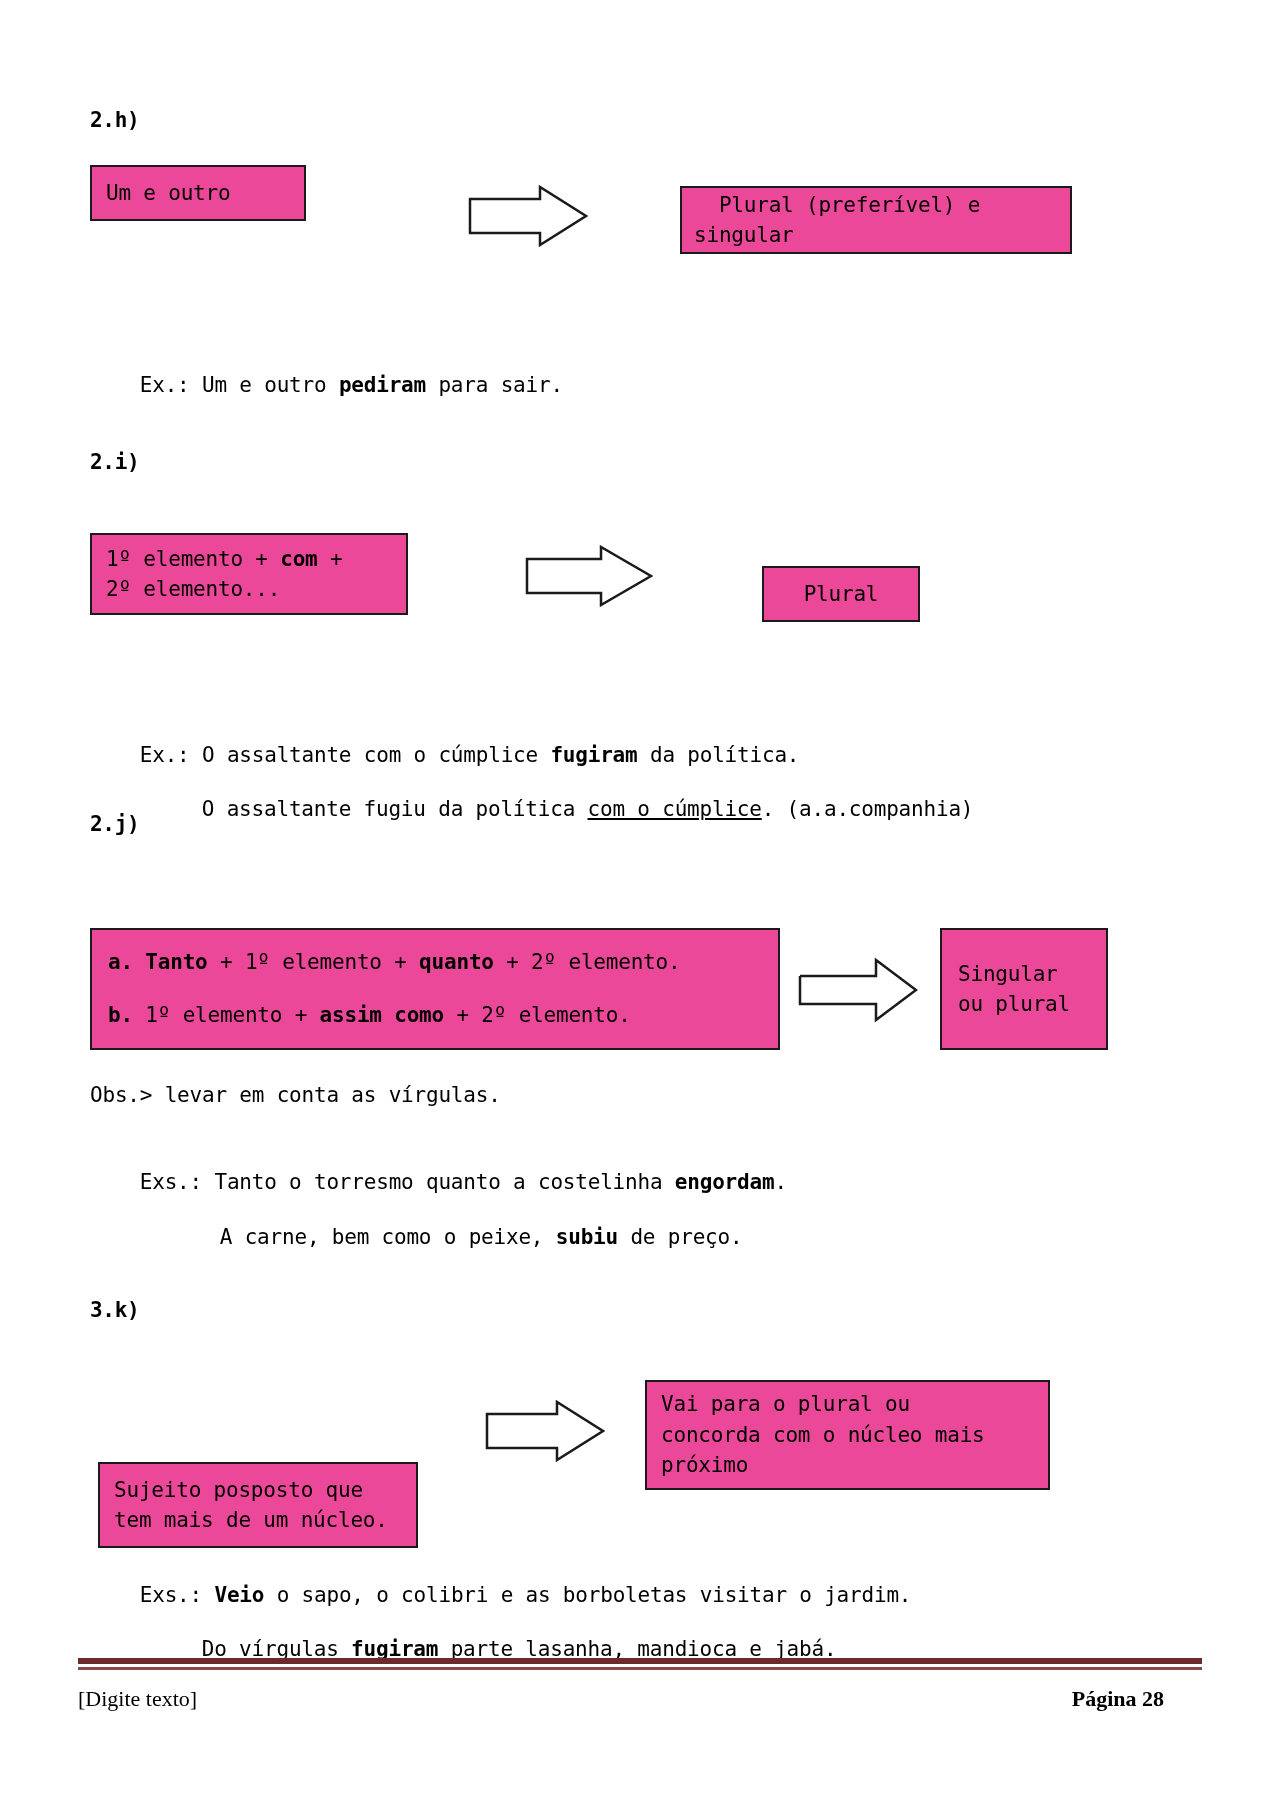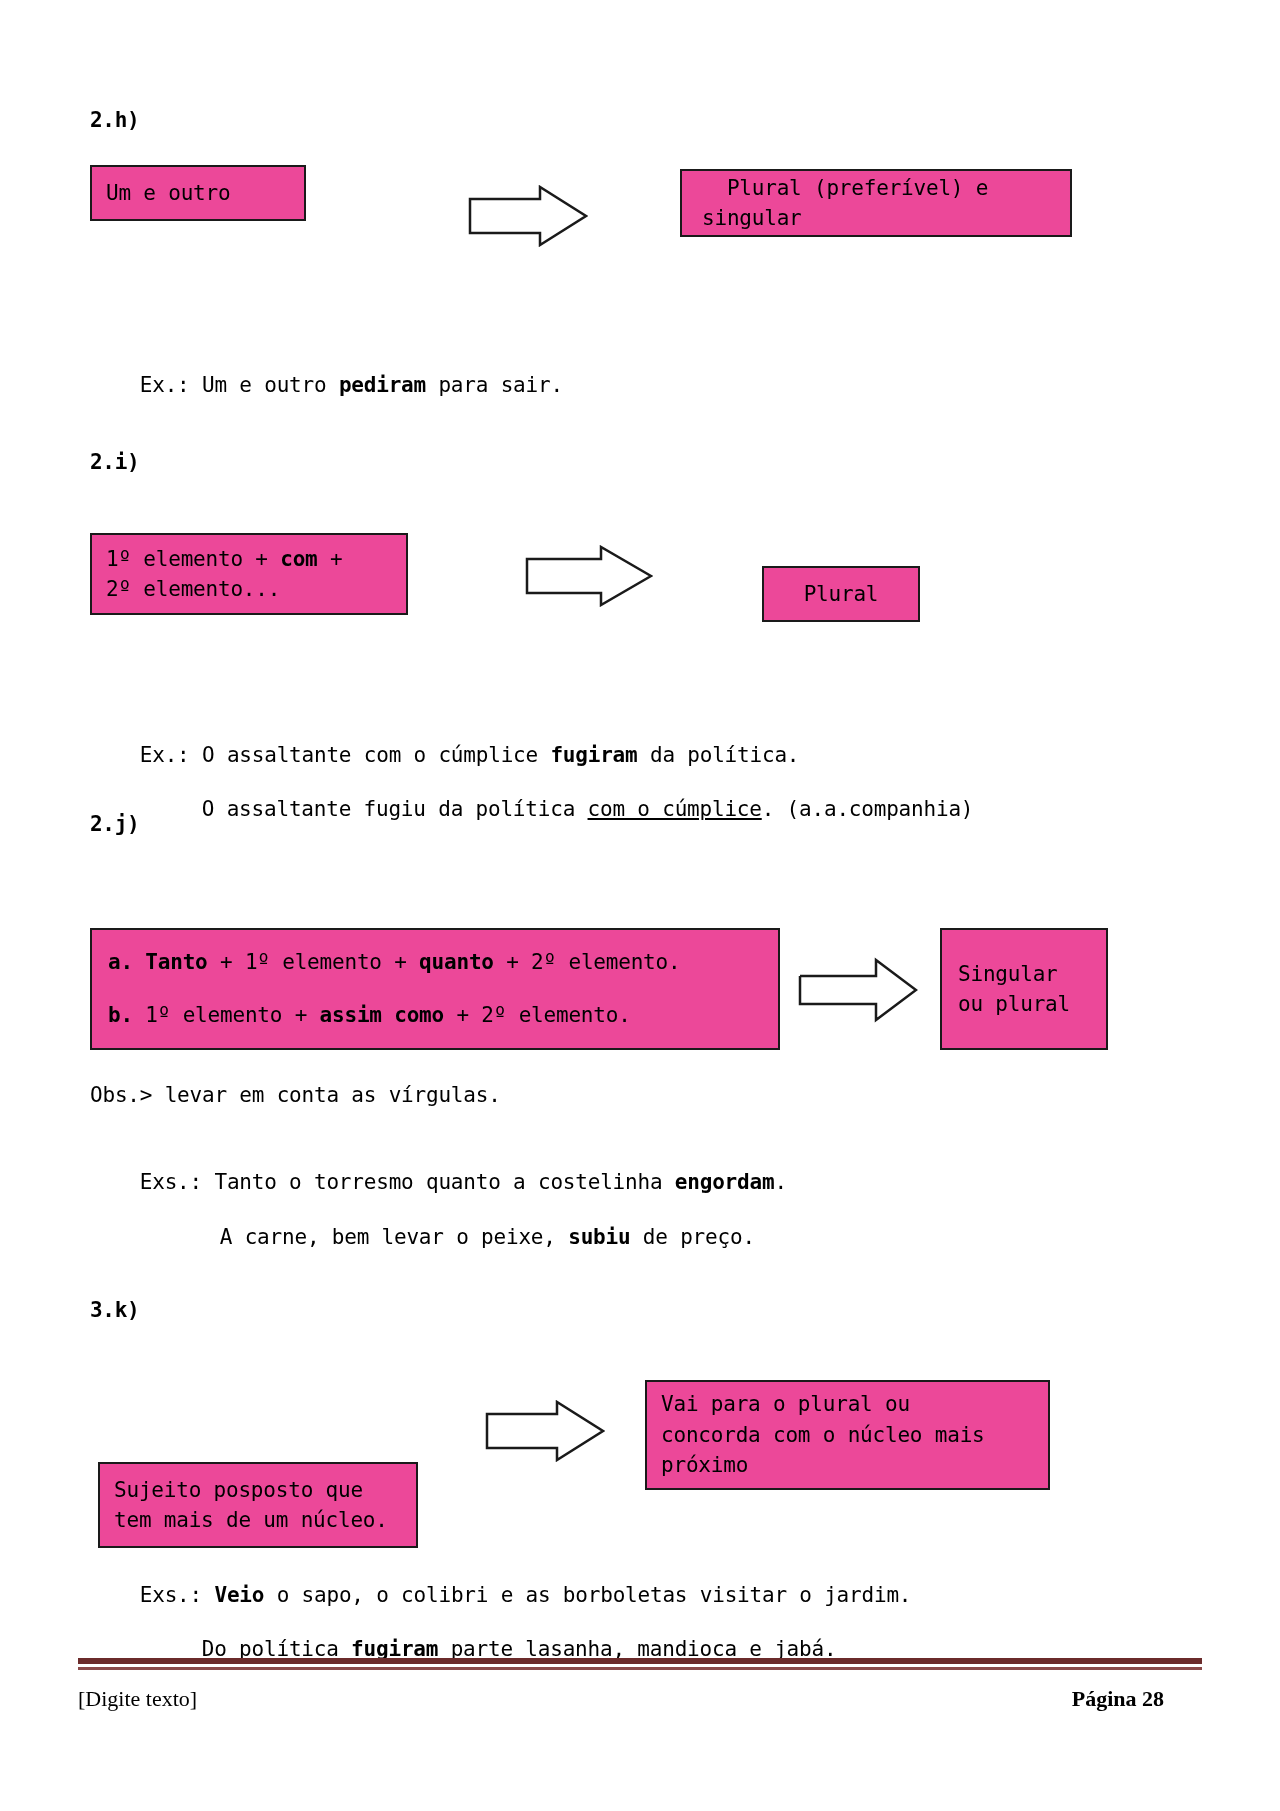--- a/index.html
+++ b/index.html
@@ -105,21 +105,21 @@
   <div class="abs box" style="left:90px; top:165px; width:216px; height:56px; padding:0 14px;">
     <div class="box-line">Um e outro</div>
   </div>
 
   <div class="arrow" style="left:468px; top:185px;">
     <svg width="120" height="62" viewBox="0 0 120 62">
       <polygon points="2,14 72,14 72,2 118,31 72,60 72,48 2,48" fill="#ffffff" stroke="#1a1a1a" stroke-width="2.5" stroke-linejoin="miter"></polygon>
     </svg>
   </div>
 
-  <div class="abs box" style="left:680px; top:169px; width:392px; height:68px; padding:4px 20px;">
+  <div class="abs box" style="left:680px; top:186px; width:392px; height:68px; padding:4px 12px;">
     <div class="box-line">  Plural (preferível) e</div>
     <div class="box-line">singular</div>
   </div>
 
   <div class="abs para" style="left:90px; top:338px;">
     <span>Ex.: Um e outro </span><b>pediram</b><span> para sair.</span>
   </div>
 
   <div class="abs sec-label" style="left:90px; top:450px;">2.i)</div>
 
@@ -164,21 +164,21 @@
     <div class="box-line">ou plural</div>
   </div>
 
   <div class="abs para" style="left:90px; top:1080px;">Obs.&gt; levar em conta as vírgulas.</div>
 
   <div class="abs para" style="left:90px; top:1135px;">
     <span>Exs.: Tanto o torresmo quanto a costelinha </span><b>engordam</b><span>.</span>
   </div>
 
   <div class="abs para" style="left:170px; top:1190px;">
-    <span>A carne, bem levar o peixe, </span><b>subiu</b><span> de preço.</span>
+    <span>A carne, bem como o peixe, </span><b>subiu</b><span> de preço.</span>
   </div>
 
   <div class="abs sec-label" style="left:90px; top:1298px;">3.k)</div>
 
   <div class="abs box" style="left:98px; top:1462px; width:320px; height:86px; padding:4px 14px;">
     <div class="box-line">Sujeito posposto que</div>
     <div class="box-line">tem mais de um núcleo.</div>
   </div>
 
   <div class="arrow" style="left:485px; top:1400px;">
@@ -191,21 +191,21 @@
     <div class="box-line">Vai para o plural ou</div>
     <div class="box-line">concorda com o núcleo mais</div>
     <div class="box-line">próximo</div>
   </div>
 
   <div class="abs para" style="left:90px; top:1548px;">
     <span>Exs.: </span><b>Veio</b><span> o sapo, o colibri e as borboletas visitar o jardim.</span>
   </div>
 
   <div class="abs para" style="left:152px; top:1602px;">
-    <span>Do política </span><b>fugiram</b><span> parte lasanha, mandioca e jabá.</span>
+    <span>Do vírgulas </span><b>fugiram</b><span> parte lasanha, mandioca e jabá.</span>
   </div>
 
   <div class="footer-rule" style="top:1658px;">
     <div class="rule-thick"></div>
     <div class="rule-gap"></div>
     <div class="rule-thin"></div>
   </div>
 
   <div class="footer-text footer-left" style="top:1686px;">[Digite texto]</div>
 

